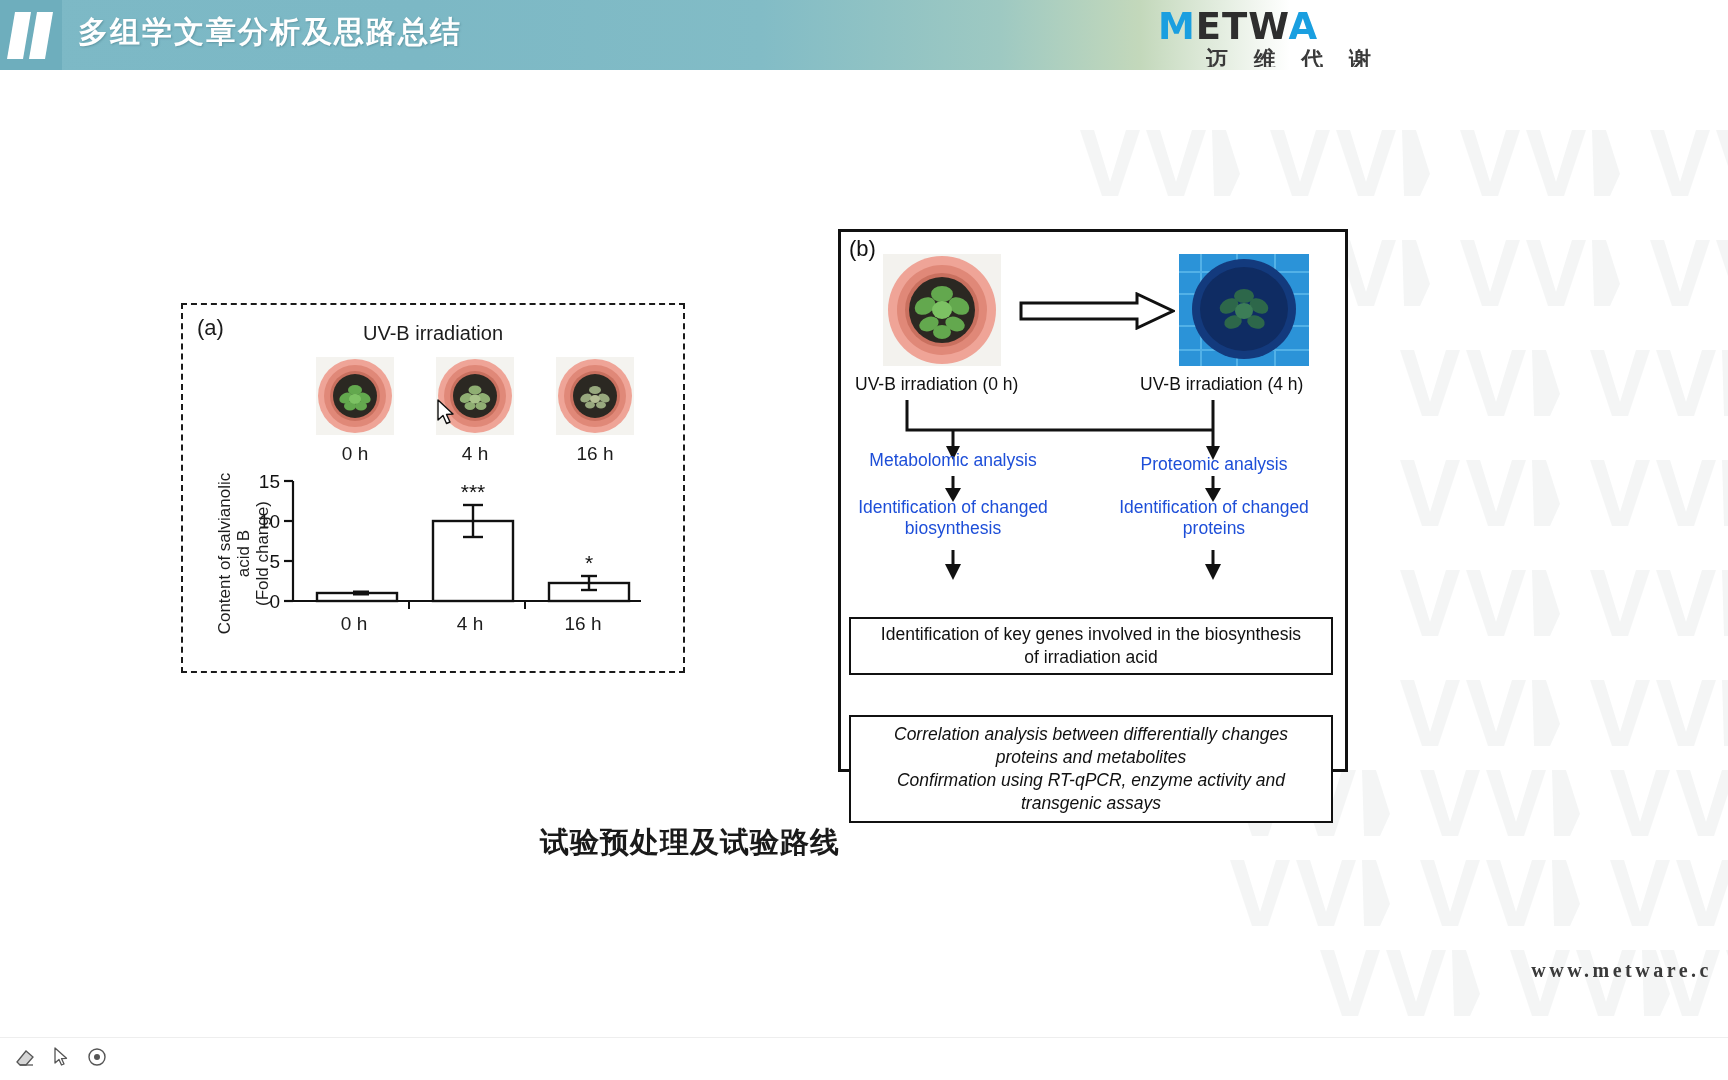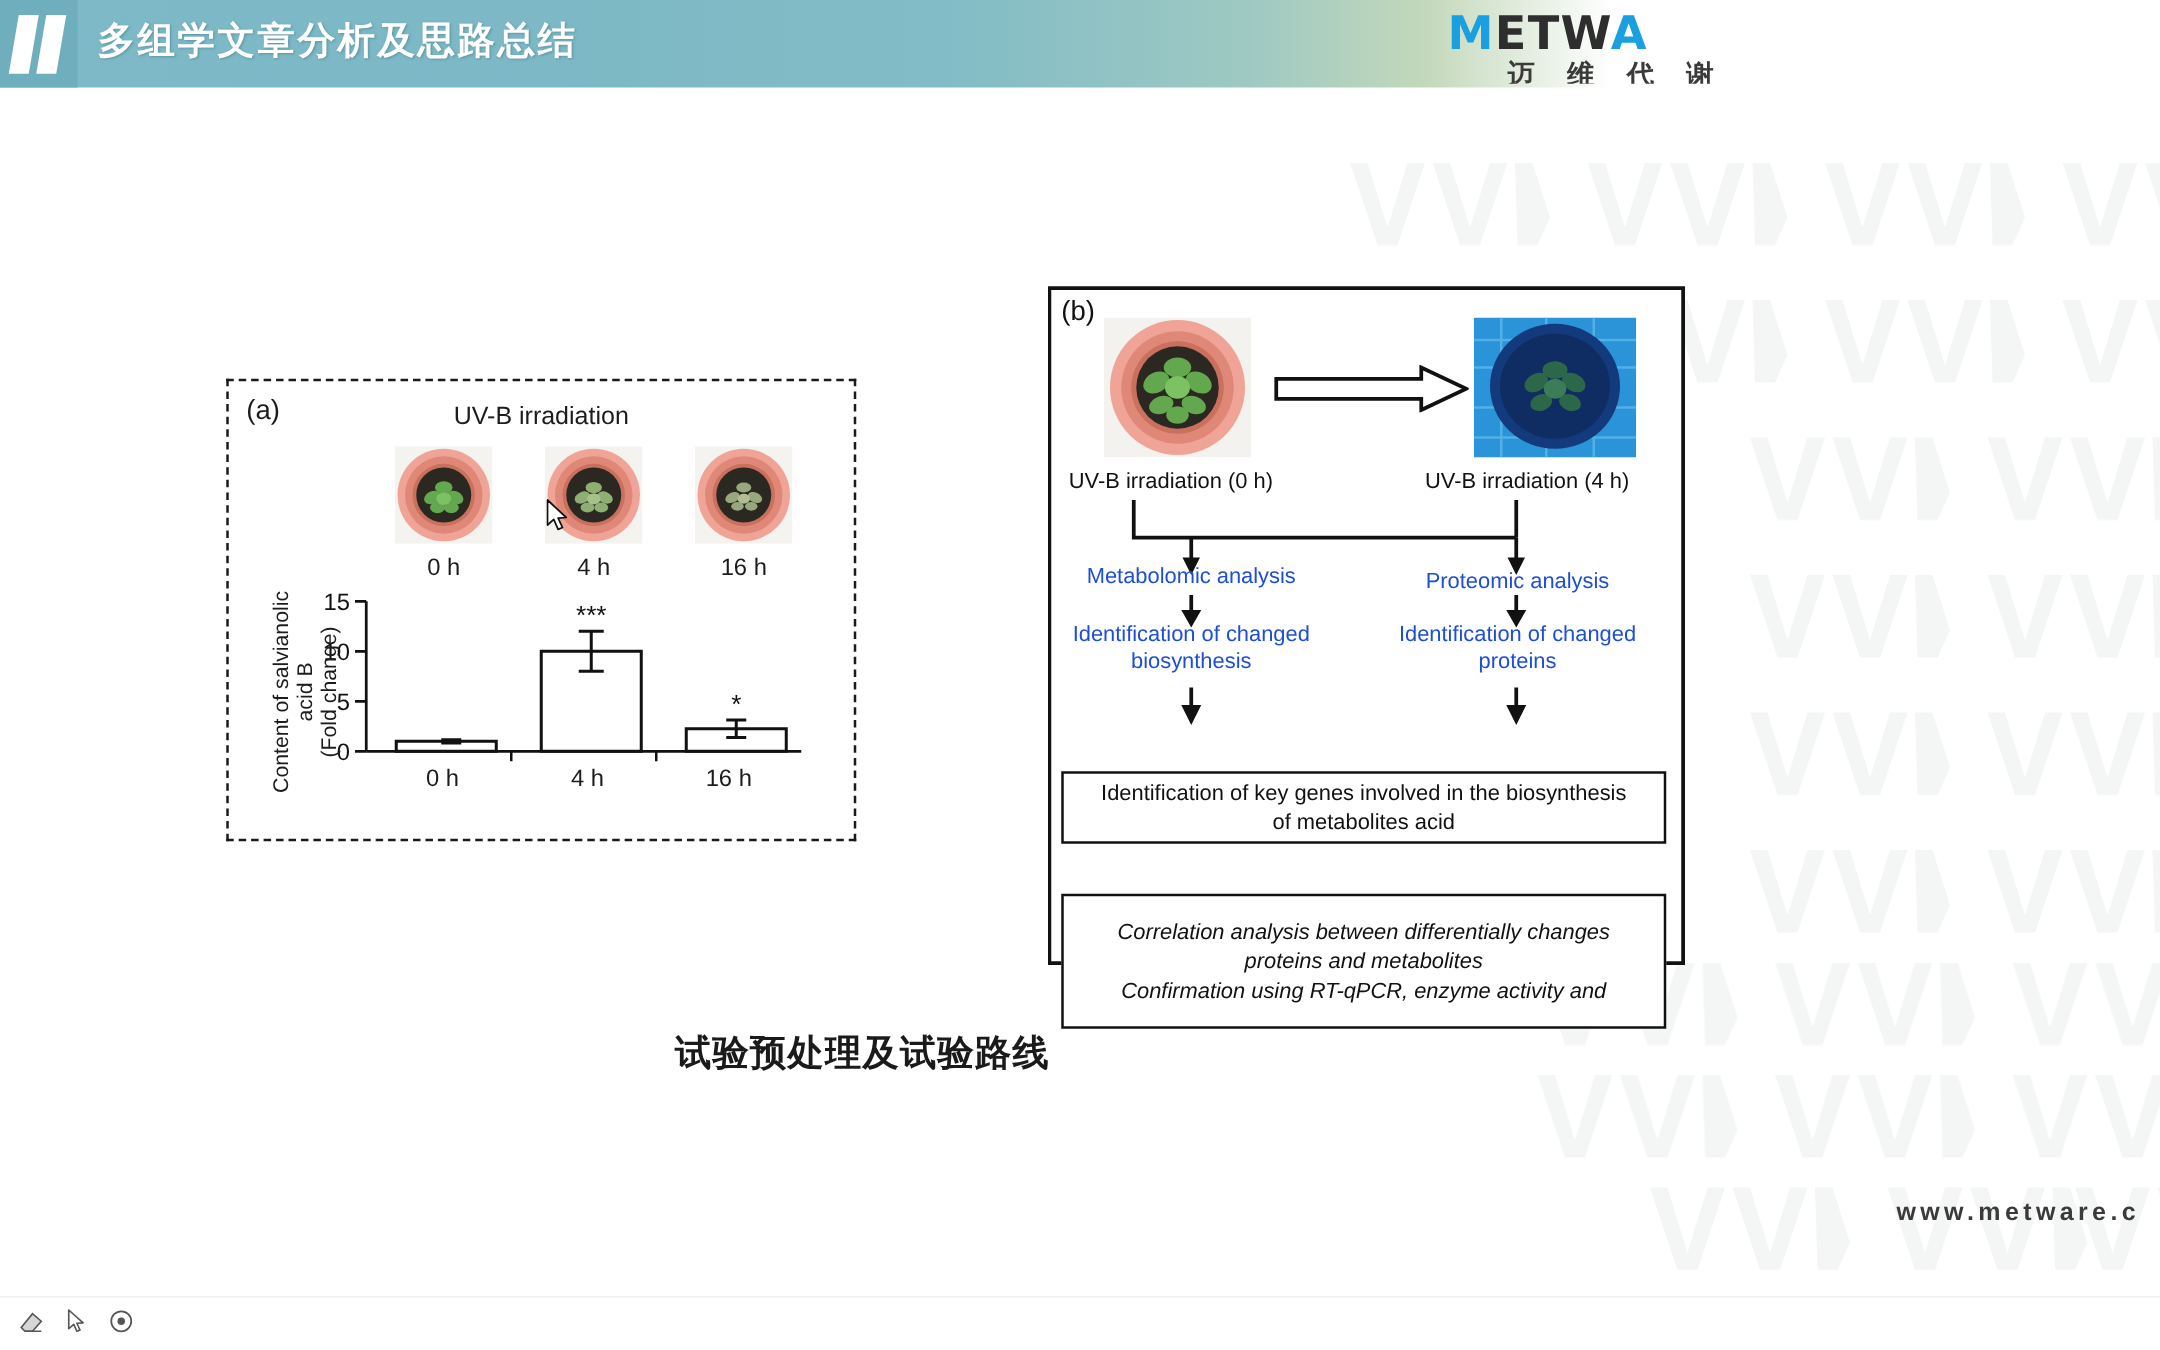--- a/index.html
+++ b/index.html
@@ -220,21 +220,21 @@
 
   
   .footer-url {
     position: absolute;
     right: 16px; bottom: 98px;
     font-size: 20px;
     font-weight: bold;
     letter-spacing: 3.5px;
     color: #3a3a3a;
     z-index: 4;
-    font-family: Liberation Sans, sans-serif;
+    font-family: Liberation Serif, serif;
   }
   .taskbar {
     position: absolute;
     left: 0; bottom: 0;
     width: 1728px; height: 42px;
     background: #ffffff;
     border-top: 1px solid #eeeeee;
     z-index: 6;
   }
   .taskbar-icons {
@@ -511,29 +511,30 @@
       <div>biosynthesis</div>
     </div>
     <div class="pb-text" style="left:268px;top:265px;width:210px;">
       <div>Identification of changed</div>
       <div>proteins</div>
     </div>
 
     <div class="pb-box" style="left:8px;top:344px;width:484px;height:58px;">
       <div class="pb-box-text">
         <div>Identification of key genes involved  in the biosynthesis</div>
-        <div>of  metabolites acid</div>
+        <div>of  irradiation acid</div>
       </div>
     </div>
 
     <div class="pb-box" style="left:8px;top:442px;width:484px;height:108px;font-style:italic;">
       <div class="pb-box-text">
         <div>Correlation analysis between differentially changes</div>
         <div>proteins and metabolites</div>
         <div>Confirmation using RT-qPCR, enzyme activity and</div>
+        <div>transgenic assays</div>
       </div>
     </div>
   </div>
 
   <div class="slide-caption">试验预处理及试验路线</div>
 
   <div class="footer-url">www.metware.c</div>
 
   <svg class="cursor-arrow" width="20" height="28" viewBox="0 0 20 28">
     <path d="M1 1 L1 21 L6 16.5 L9.5 24.5 L13 23 L9.5 15.5 L16 15 Z" fill="#ffffff" stroke="#111" stroke-width="1.4" stroke-linejoin="round"></path>

